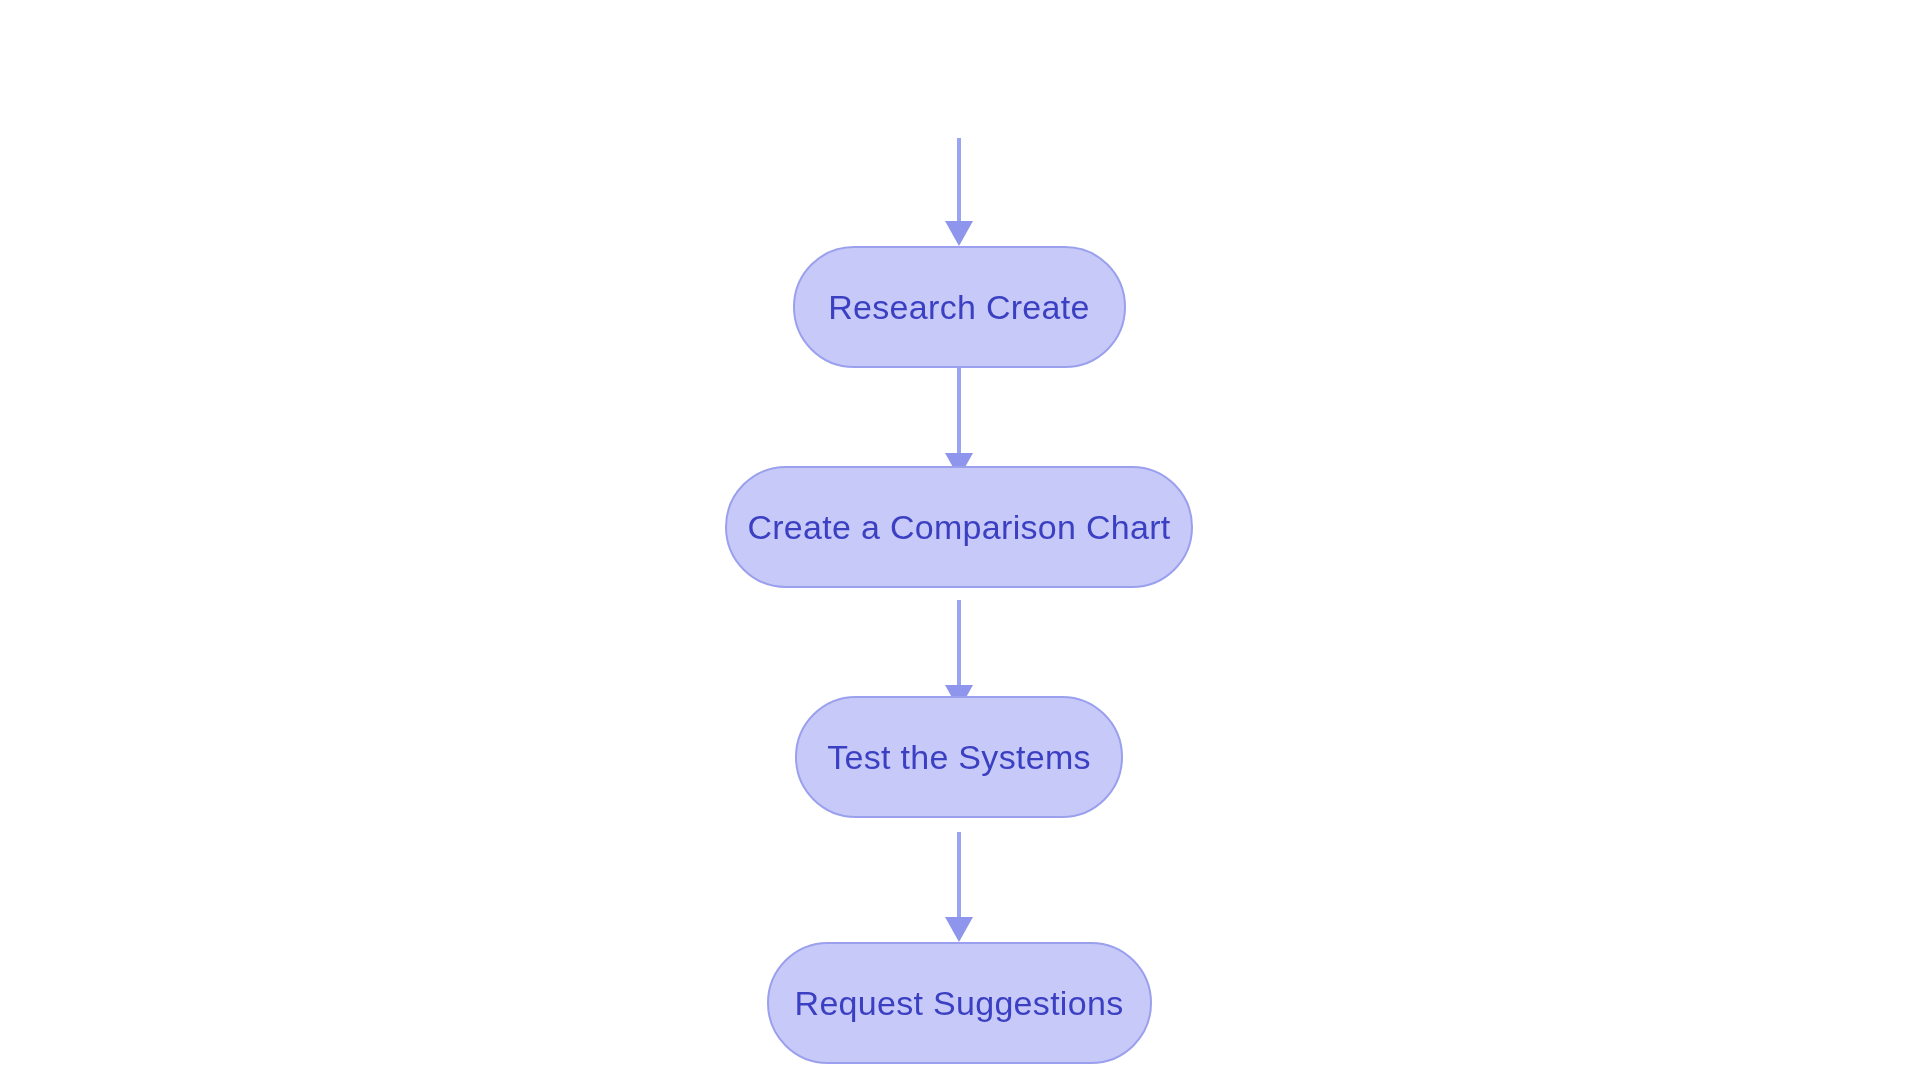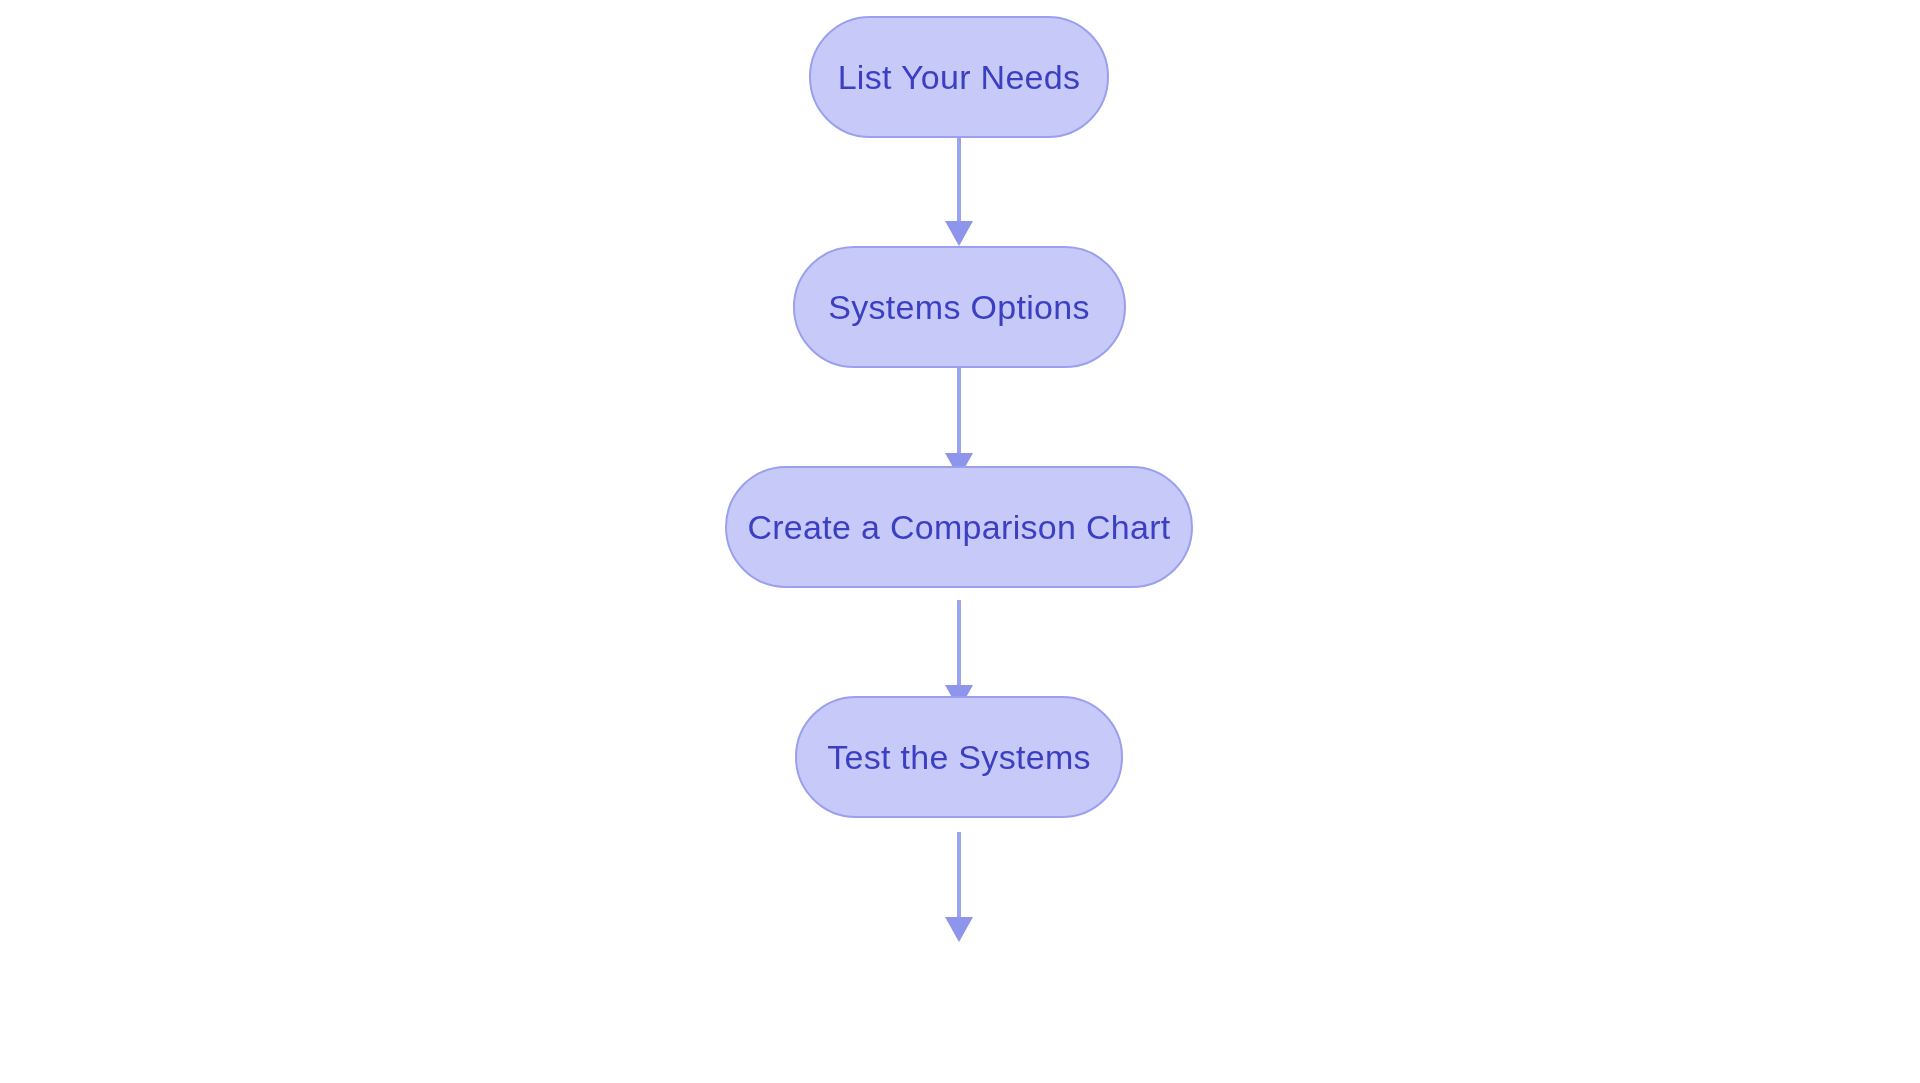--- a/index.html
+++ b/index.html
@@ -49,41 +49,41 @@
     height: 0;
     border-left: 14px solid transparent;
     border-right: 14px solid transparent;
     border-top: 25px solid var(--arrow-head, #8d95ec);
   }
 </style>
 </head>
 <body>
 
 <div class="canvas" id="canvas" style="--bg: #ffffff; --node-fill: #c7caf8; --node-border: #9aa0ee; --node-text: #3b3fc2; --arrow-line: #9ba3f3; --arrow-head: #8d95ec;">
-    <div class="flow-node" style="top: 16px; left: 809px; width: 300px;">
-      <span class="node-label">List Your Needs</span>
-    </div>
     <div class="flow-arrow" style="top: 138px; height: 108px; left: 945px;">
       <div class="arrow-shaft"></div>
       <div class="arrow-head"></div>
     </div>
     <div class="flow-node" style="top: 246px; left: 792.5px; width: 333px;">
-      <span class="node-label">Systems Options</span>
+      <span class="node-label">Research Create</span>
     </div>
     <div class="flow-arrow" style="top: 368px; height: 110px; left: 945px;">
       <div class="arrow-shaft"></div>
       <div class="arrow-head"></div>
     </div>
     <div class="flow-node" style="top: 466px; left: 725px; width: 468px;">
       <span class="node-label">Create a Comparison Chart</span>
     </div>
     <div class="flow-arrow" style="top: 600px; height: 110px; left: 945px;">
       <div class="arrow-shaft"></div>
       <div class="arrow-head"></div>
     </div>
     <div class="flow-node" style="top: 696px; left: 795px; width: 328px;">
       <span class="node-label">Test the Systems</span>
     </div>
     <div class="flow-arrow" style="top: 832px; height: 110px; left: 945px;">
       <div class="arrow-shaft"></div>
       <div class="arrow-head"></div>
     </div>
+    <div class="flow-node" style="top: 942px; left: 766.5px; width: 385px;">
+      <span class="node-label">Request Suggestions</span>
+    </div>
   </div>
 
 </body></html>

